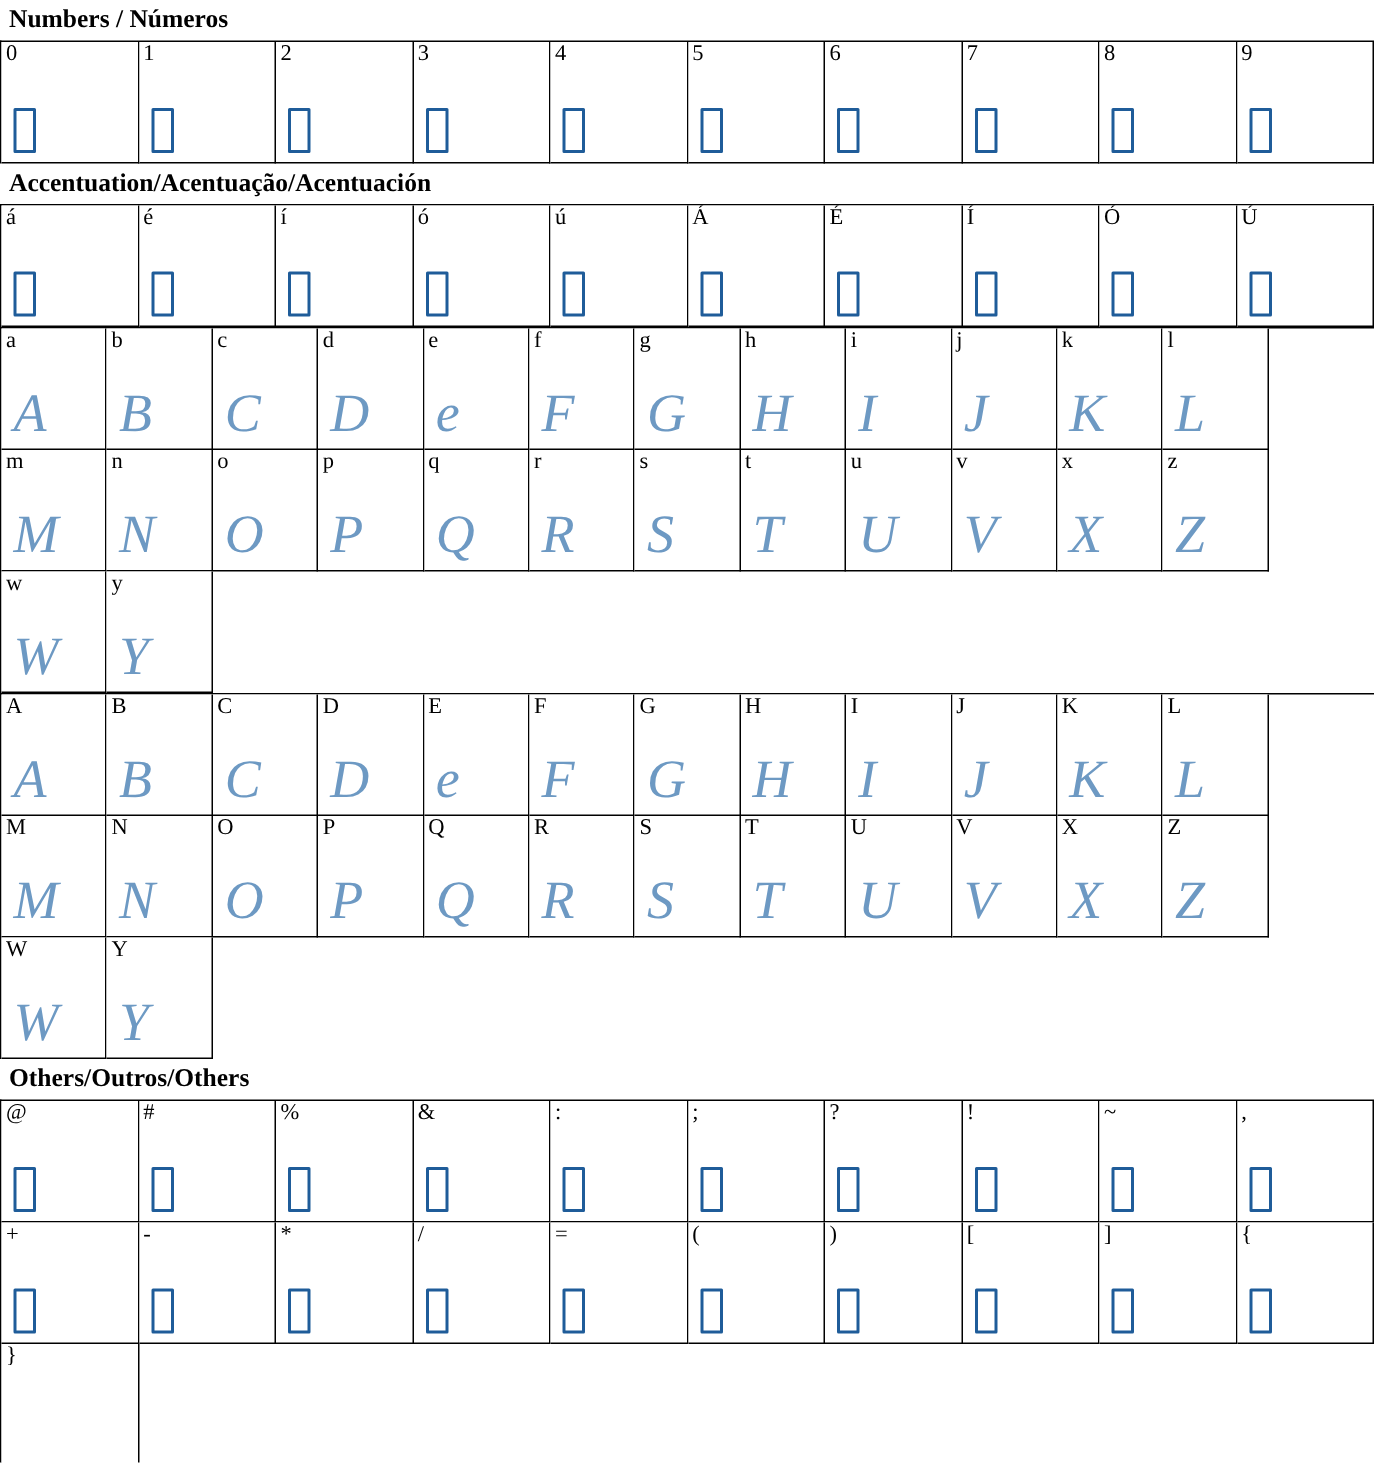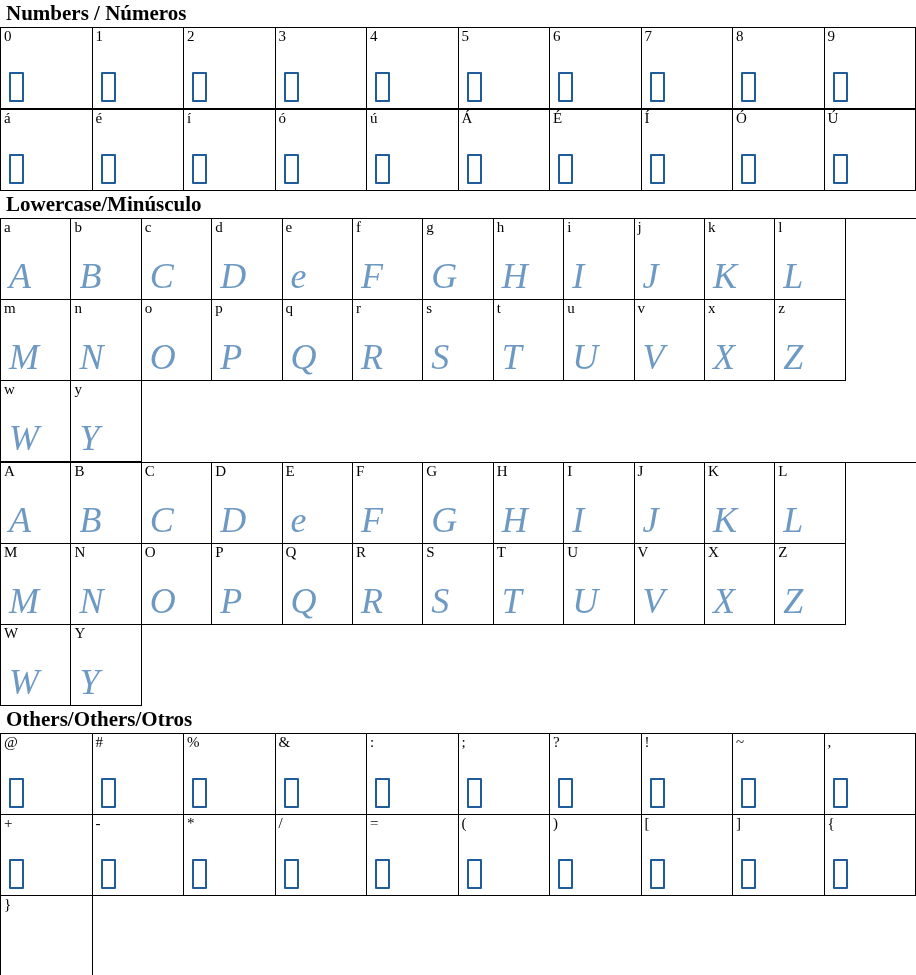--- a/index.html
+++ b/index.html
@@ -12,21 +12,21 @@
     height: 975px;
     font-family: "Liberation Serif", serif;
     color: #000000;
     overflow: hidden;
   }
   .page { width: 916px; position: relative; }
 
   .section-title {
     font-family: "Liberation Serif", serif;
     font-weight: bold;
-    font-size: 21px;
+    font-size: 17px;
     line-height: 22px;
     padding: 2px 0 3px 6px;
     color: #000;
   }
 
   .grid {
     display: flex;
     flex-wrap: wrap;
     border-top: 1px solid #000;
     border-left: 1px solid #000;
@@ -127,20 +127,21 @@
         </div>
         <div class="cell c10">
           <div class="label">8</div>
           <div class="glyph"><span class="tofu"></span></div>
         </div>
         <div class="cell c10">
           <div class="label">9</div>
           <div class="glyph"><span class="tofu"></span></div>
         </div>
       </div>
+      <div class="section-title">Accentuation/Acentuação/Acentuación</div>
       <div class="grid">
         <div class="cell c10">
           <div class="label">á</div>
           <div class="glyph"><span class="tofu"></span></div>
         </div>
         <div class="cell c10">
           <div class="label">é</div>
           <div class="glyph"><span class="tofu"></span></div>
         </div>
         <div class="cell c10">
@@ -169,21 +170,20 @@
         </div>
         <div class="cell c10">
           <div class="label">Ó</div>
           <div class="glyph"><span class="tofu"></span></div>
         </div>
         <div class="cell c10">
           <div class="label">Ú</div>
           <div class="glyph"><span class="tofu"></span></div>
         </div>
       </div>
-      <div class="section-title">Lowercase/Minúsculo</div>
       <div class="grid">
         <div class="cell c13">
           <div class="label">a</div>
           <div class="glyph"><span class="faint">A</span></div>
         </div>
         <div class="cell c13">
           <div class="label">b</div>
           <div class="glyph"><span class="faint">B</span></div>
         </div>
         <div class="cell c13">
@@ -382,21 +382,21 @@
         </div>
         <div class="cell c13">
           <div class="label">W</div>
           <div class="glyph"><span class="faint">W</span></div>
         </div>
         <div class="cell c13">
           <div class="label">Y</div>
           <div class="glyph"><span class="faint">Y</span></div>
         </div>
       </div>
-      <div class="section-title">Others/Others/Otros</div>
+      <div class="section-title">Others/Outros/Others</div>
       <div class="grid">
         <div class="cell c10">
           <div class="label">@</div>
           <div class="glyph"><span class="tofu"></span></div>
         </div>
         <div class="cell c10">
           <div class="label">#</div>
           <div class="glyph"><span class="tofu"></span></div>
         </div>
         <div class="cell c10">

